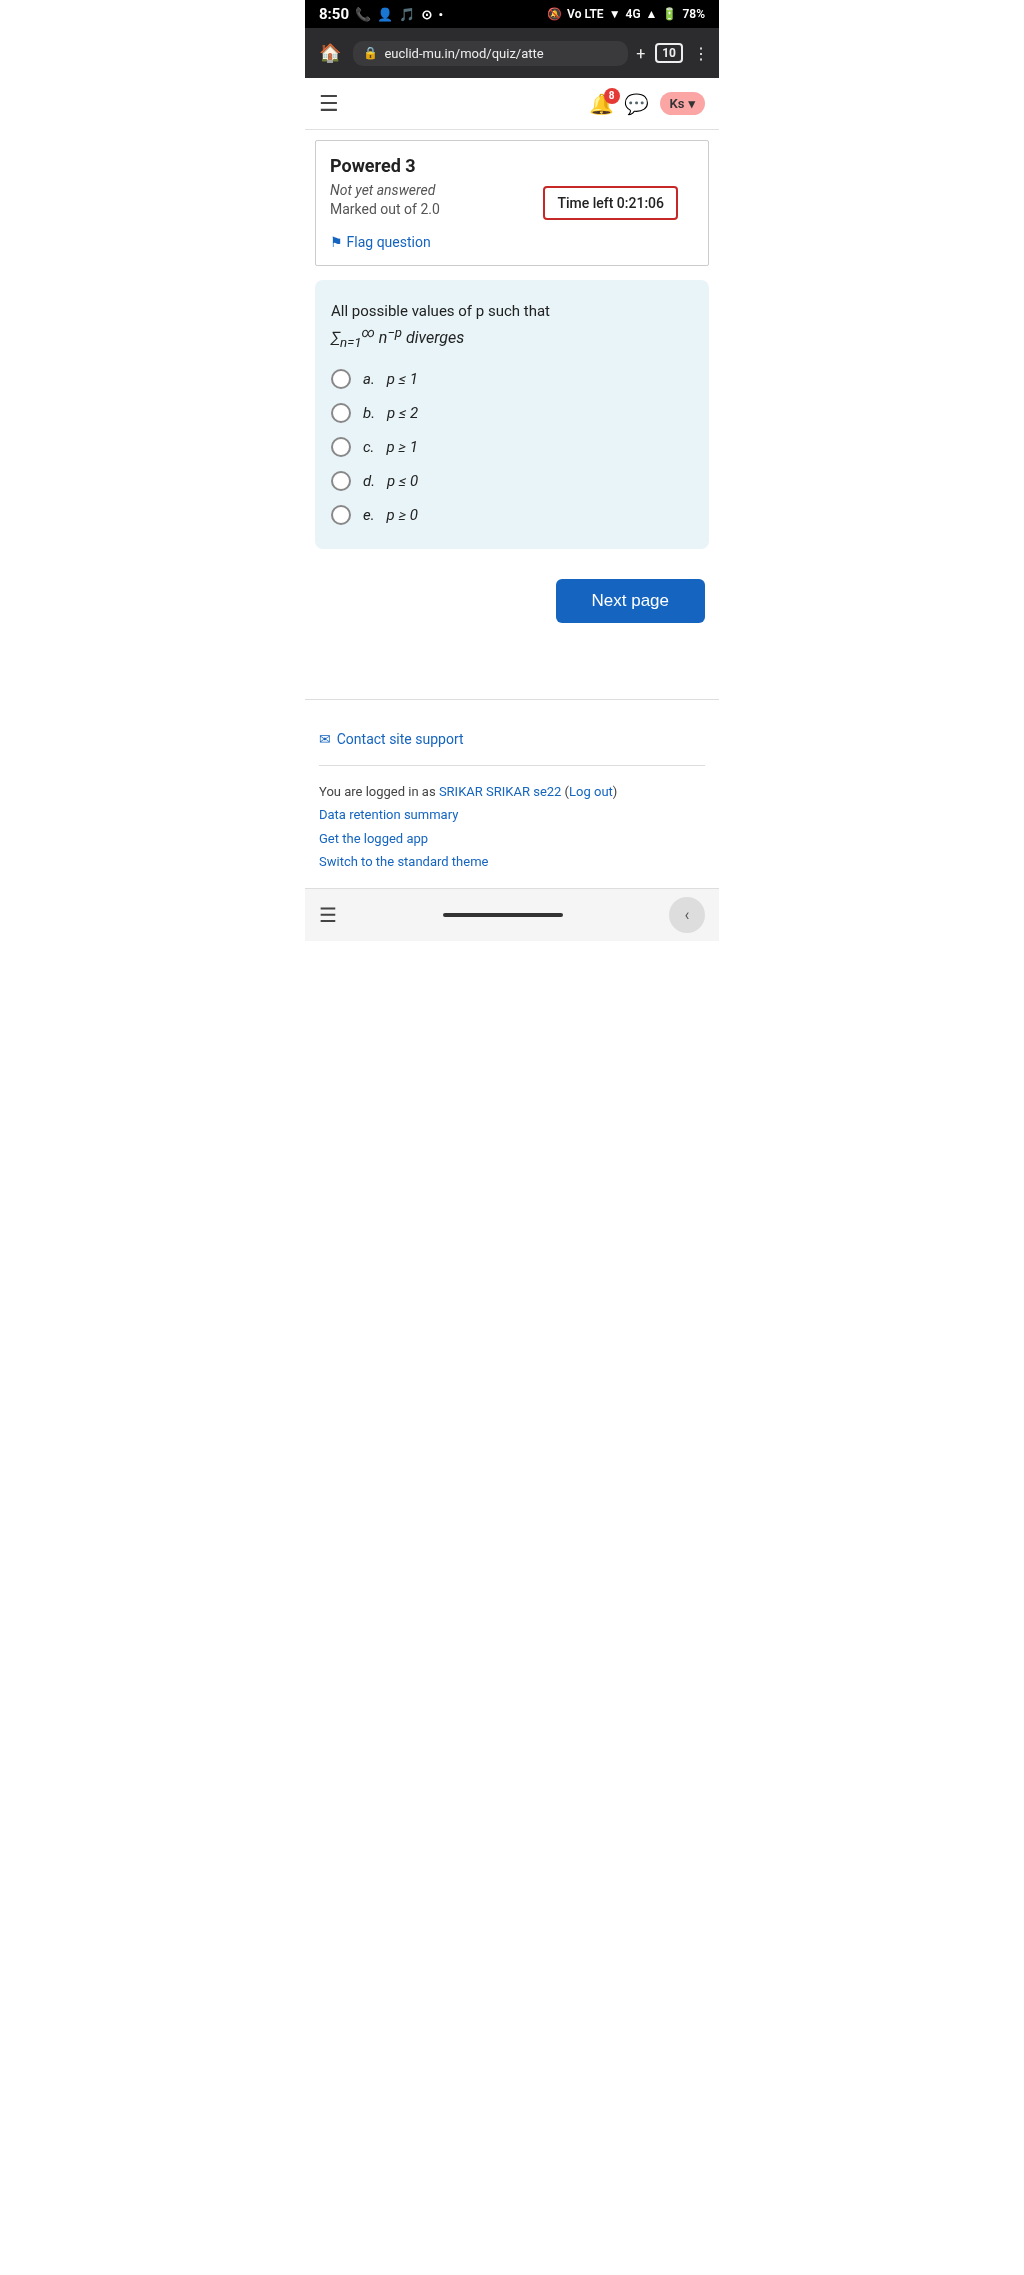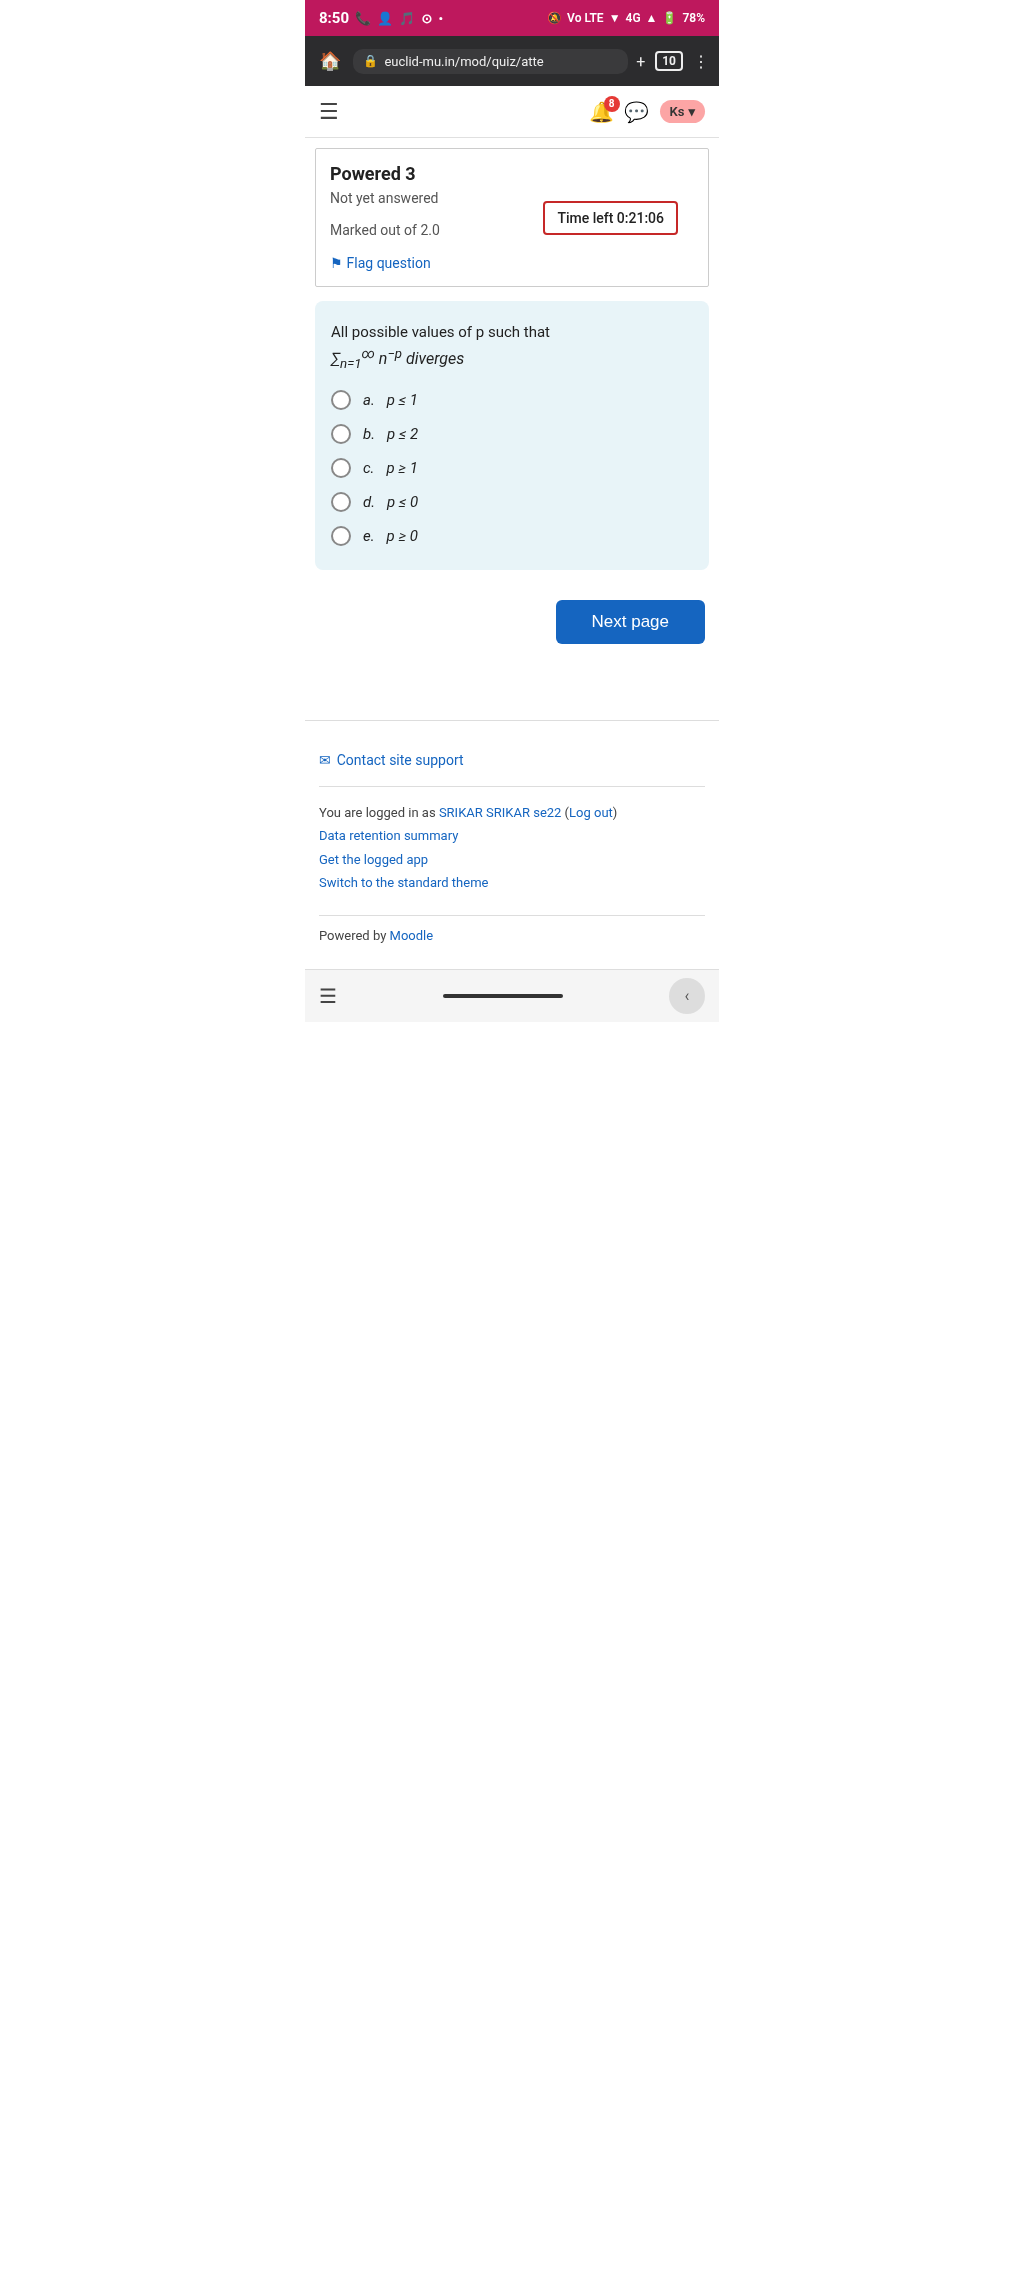--- a/index.html
+++ b/index.html
@@ -8,27 +8,27 @@
       font-family: 'Roboto', Arial, sans-serif;
       background: #fff;
       width: 414px;
       margin: 0 auto;
       font-size: 15px;
       color: #222;
     }
 
     
     .status-bar {
-      background: #be185d;
+      background: #000000;
       color: #fff;
       display: flex;
       align-items: center;
       justify-content: space-between;
       padding: 6px 14px;
-      height: 36px;
+      height: 28px;
       font-size: 13px;
       font-weight: 600;
     }
     .status-left { display: flex; align-items: center; gap: 6px; }
     .status-right { display: flex; align-items: center; gap: 5px; font-size: 12px; }
     .status-time { font-size: 15px; font-weight: 700; }
 
     
     .browser-bar {
       background: #2c2c2e;
@@ -117,21 +117,21 @@
       padding: 14px 14px 14px 14px;
       border-radius: 2px;
       position: relative;
     }
     .question-title {
       font-size: 15px;
       font-weight: 600;
       margin-bottom: 6px;
     }
     .question-title span { font-size: 18px; font-weight: 700; }
-    .question-status { color: #555; font-size: 14px; margin-bottom: 16px; }
+    .question-status { color: #555; font-size: 14px; margin-bottom: 3px; font-style: italic; }
     .question-marks { color: #555; font-size: 14px; margin-bottom: 16px; }
     .flag-link { color: #1565c0; font-size: 14px; cursor: pointer; display: inline-flex; align-items: center; gap: 4px; }
     .time-box {
       position: absolute;
       right: 30px;
       top: 50%;
       transform: translateY(-50%);
       border: 2px solid #c62828;
       padding: 7px 12px;
       font-size: 14px;
@@ -371,23 +371,19 @@
     <span>You are logged in as</span>
     <a class="footer-link">SRIKAR SRIKAR se22</a>
     (<a class="footer-link">Log out</a>)
     <br>
     <a class="footer-link">Data retention summary</a>
     <br>
     <a class="footer-link">Get the logged app</a>
     <br>
     <a class="footer-link">S<span>witch to the standard theme</span></a>
   </div>
-  <div class="powered-by">
-    <span>Powered by</span>
-    <a class="footer-link">Moodle</a>
-  </div>
 </div>
 
 <div class="bottom-nav">
   <span class="bottom-nav-menu">☰</span>
   <div class="bottom-home-indicator"></div>
   <div class="bottom-back-btn">‹</div>
 </div>
 
 </body></html>

